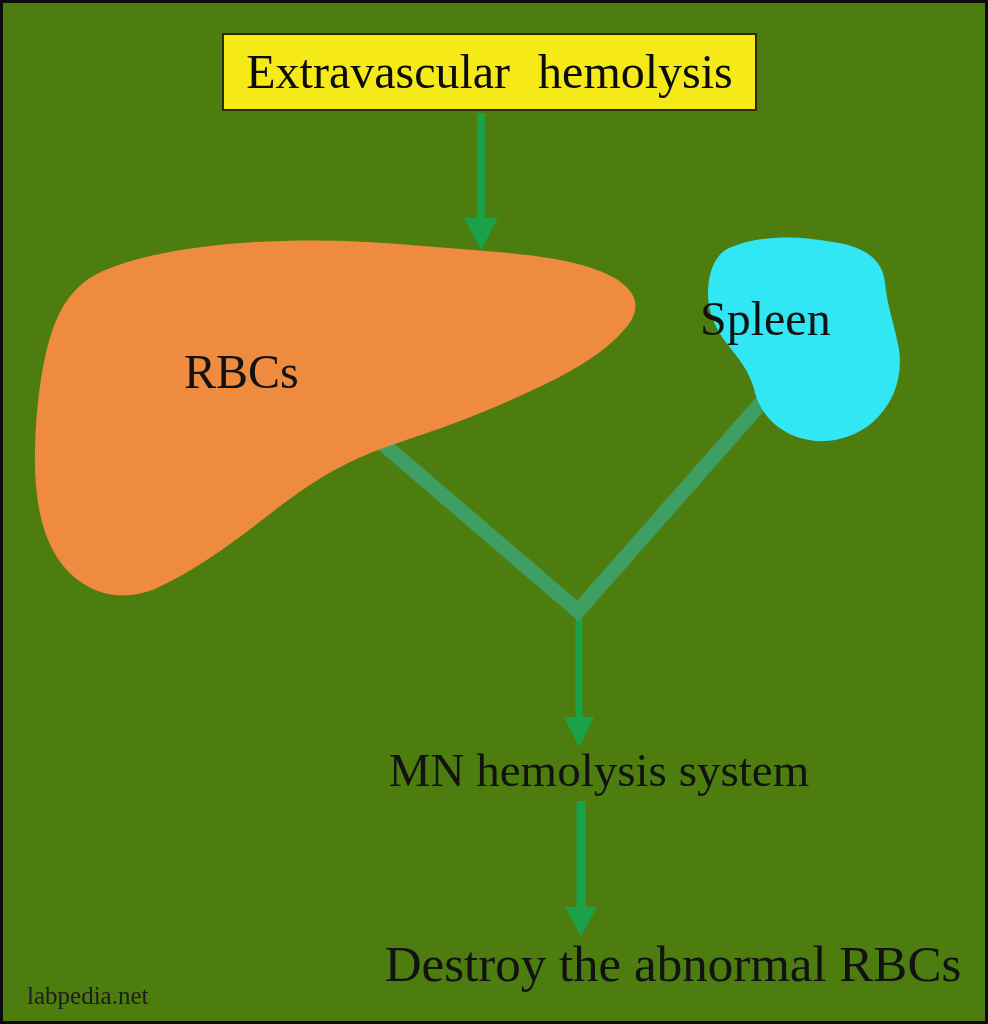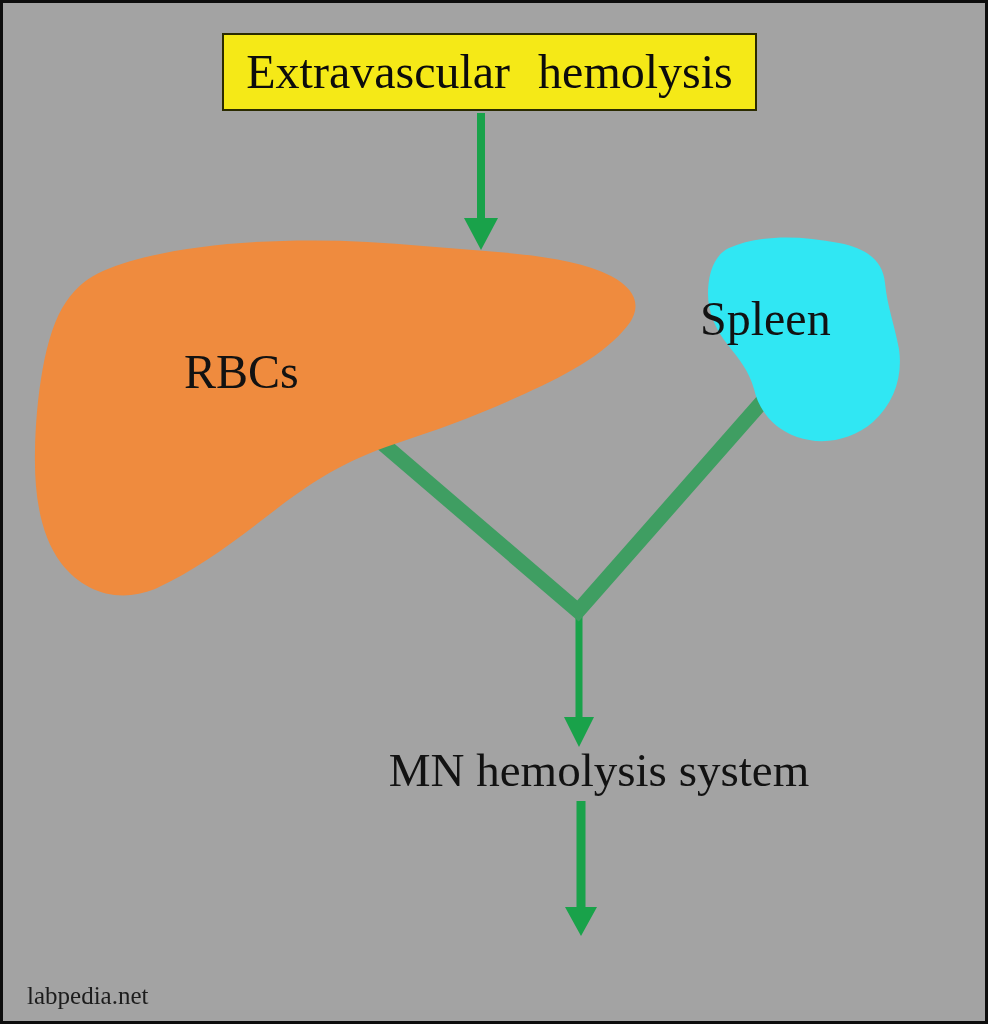--- a/index.html
+++ b/index.html
@@ -4,21 +4,21 @@
 <style>
   html, body {
     margin: 0;
     padding: 0;
     background: #ffffff;
   }
   .canvas {
     position: relative;
     width: 988px;
     height: 1024px;
-    background: #a3a3a3;
+    background: #4d7c0f;
     border: 3px solid #0d0d0d;
     box-sizing: border-box;
     overflow: hidden;
     font-family: "Liberation Serif", "DejaVu Serif", serif;
     color: #0f0f0f;
   }
   .shapes-svg {
     position: absolute;
     left: 0;
     top: 0;
@@ -117,16 +117,17 @@
   <div class="title-box">
     <span class="label">Extravascular hemolysis</span>
   </div>
 
   <div class="organ-label liver-label">RBCs</div>
 
   <div class="organ-label spleen-label">Spleen</div>
 
   <div class="node-label mn-label">MN hemolysis system</div>
 
+  <div class="node-label outcome-label">Destroy the abnormal RBCs</div>
 
   <div class="watermark">labpedia.net</div>
 
 </div>
 
 </body></html>

